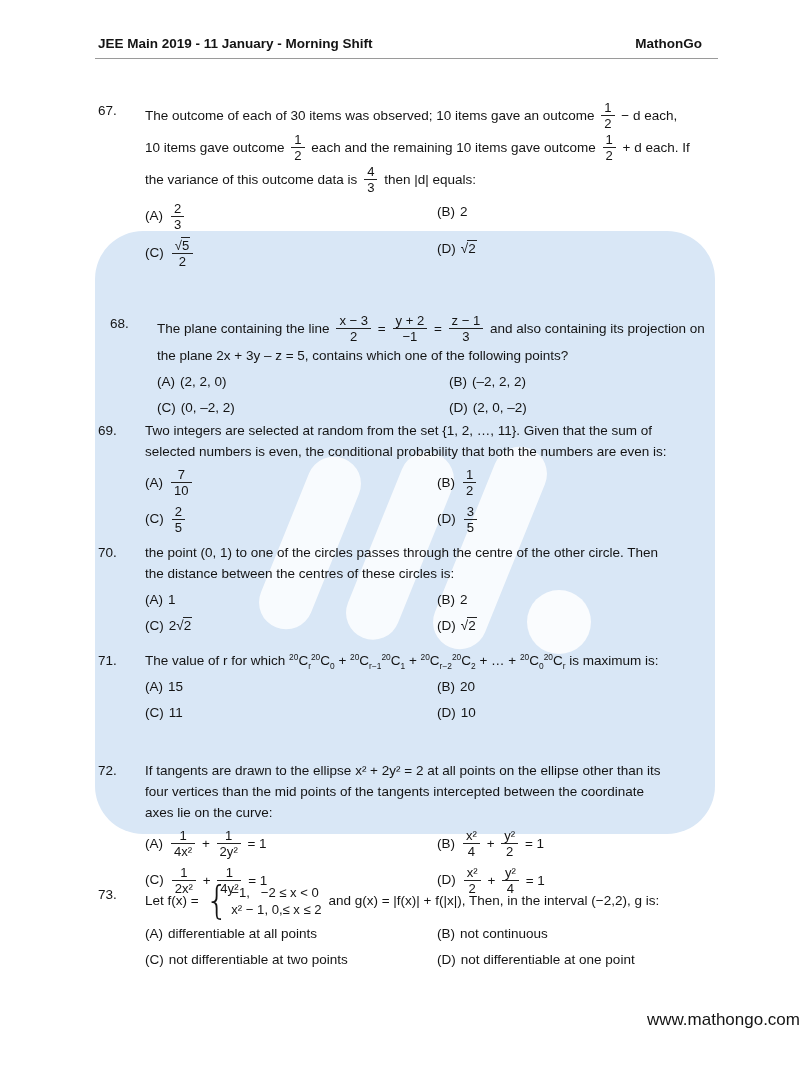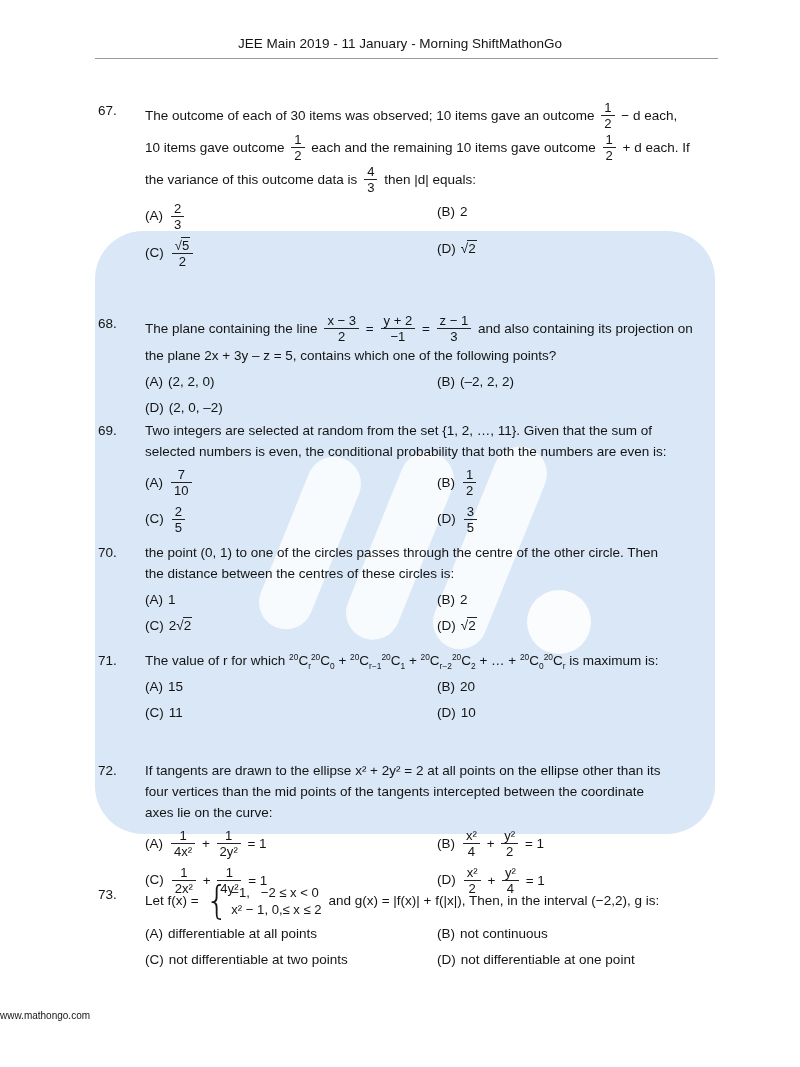--- a/index.html
+++ b/index.html
@@ -4,21 +4,21 @@
 <style>
   html,body{margin:0;padding:0;}
   body{
     width:800px;height:1067px;position:relative;background:#ffffff;
     font-family:"Liberation Sans","DejaVu Sans",sans-serif;
     color:#141414;font-size:13.5px;overflow:hidden;
   }
   .page{position:absolute;inset:0;}
 
   
-  .hdr{position:absolute;left:98px;right:98px;top:36px;display:flex;justify-content:center;align-items:baseline;font-size:13.5px;}
+  .hdr{position:absolute;left:98px;right:98px;top:36px;display:flex;justify-content:space-between;align-items:baseline;font-size:13.5px;font-weight:bold;}
   .rule{position:absolute;left:95px;right:82px;top:58px;border-top:1px solid #9a9a9a;}
 
   
   .panel{position:absolute;left:95px;top:231px;width:620px;height:603px;background:#d9e7f6;border-radius:48px;}
   .wm-bar{position:absolute;background:rgba(255,255,255,0.82);border-radius:30px;transform:rotate(22deg);}
   .wm-dot{position:absolute;background:rgba(255,255,255,0.85);border-radius:50%;}
 
   
   .q{position:absolute;left:98px;width:630px;}
   .qnum{position:absolute;left:0;top:0;line-height:21px;}
@@ -36,21 +36,21 @@
   .cases{display:inline-flex;align-items:center;vertical-align:middle;margin:0 3px;}
   .cbrace{font-size:36px;font-weight:300;line-height:.95;margin-right:3px;transform:scaleY(1.08);font-family:"DejaVu Sans",sans-serif;}
   .crow{display:block;line-height:1.3;font-size:.97em;white-space:nowrap;}
 
   
   .opts{display:grid;grid-template-columns:292px 1fr;row-gap:5px;margin-top:5px;}
   .opt{white-space:nowrap;line-height:21px;}
   .olabel{margin-right:5px;}
 
   
-  .ftr{position:absolute;left:0;right:0;top:1010px;text-align:left;font-size:10px;}
+  .ftr{position:absolute;left:0;right:0;top:1010px;text-align:right;font-size:17px;}
 </style>
 </head>
 <body>
 
 <div class="page">
 
   <div class="panel">
     <div class="wm-bar" style="left:188px;top:221px;width:54px;height:182px;"></div>
     <div class="wm-bar" style="left:278px;top:216px;width:54px;height:198px;"></div>
     <div class="wm-bar" style="left:368px;top:210px;width:54px;height:214px;"></div>
@@ -89,37 +89,38 @@
               </span></div>
             <div class="opt"><span class="olabel">(B)</span>2</div>
             <div class="opt"><span class="olabel">(C)</span><span class="frac">
                 <span class="fnum"><span class="sqrt"><span class="rsym">√</span><span class="rcnt">5</span></span></span>
                 <span class="fden">2</span>
               </span></div>
             <div class="opt"><span class="olabel">(D)</span><span class="sqrt"><span class="rsym">√</span><span class="rcnt">2</span></span></div>
           </div>
         </div>
       </div>
-      <div class="q" style="top: 313px;">
+      <div class="q" style="top: 313px; margin-left: 12px;">
         <div class="qnum">68.</div>
         <div class="qbody">
           <div class="line">The plane containing the line <span class="frac">
               <span class="fnum">x − 3</span>
               <span class="fden">2</span>
             </span> = <span class="frac">
               <span class="fnum">y + 2</span>
               <span class="fden">−1</span>
             </span> = <span class="frac">
               <span class="fnum">z − 1</span>
               <span class="fden">3</span>
             </span> and also containing its projection on</div>
           <div class="line">the plane 2x + 3y – z = 5, contains which one of the following points?</div>
           <div class="opts">
             <div class="opt"><span class="olabel">(A)</span>(2, 2, 0)</div>
             <div class="opt"><span class="olabel">(B)</span>(–2, 2, 2)</div>
+            <div class="opt"><span class="olabel">(C)</span>(0, –2, 2)</div>
             <div class="opt"><span class="olabel">(D)</span>(2, 0, –2)</div>
           </div>
         </div>
       </div>
       <div class="q" style="top: 420px;">
         <div class="qnum">69.</div>
         <div class="qbody">
           <div class="line">Two integers are selected at random from the set {1, 2, …, 11}. Given that the sum of</div>
           <div class="line">selected numbers is even, the conditional probability that both the numbers are even is:</div>
           <div class="opts">

